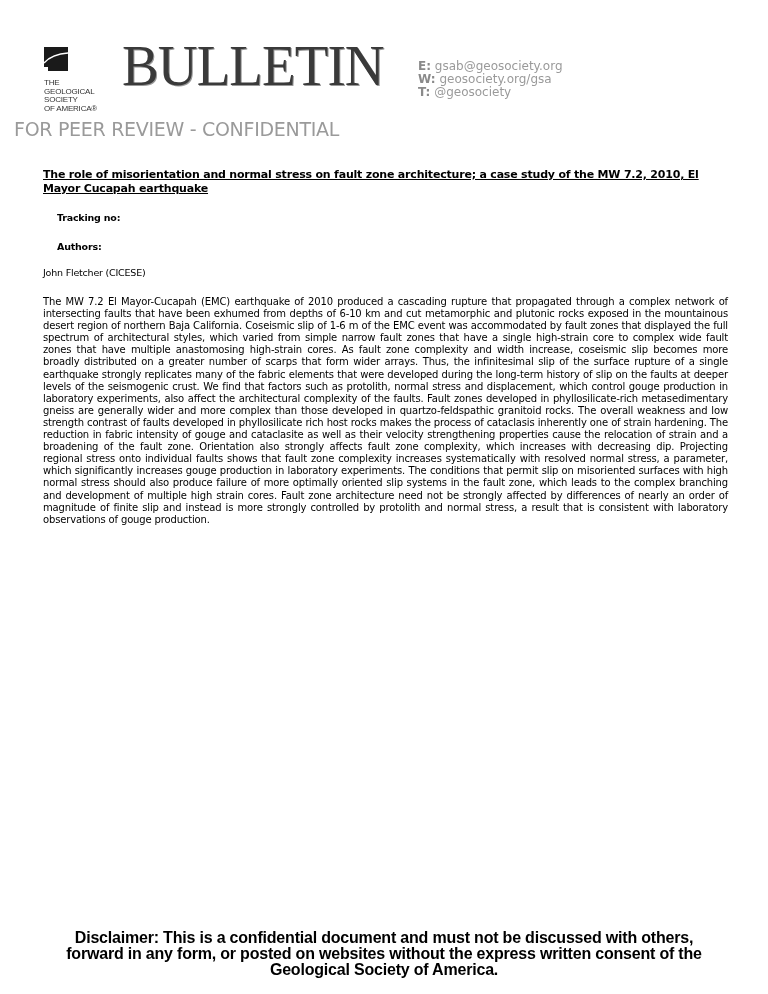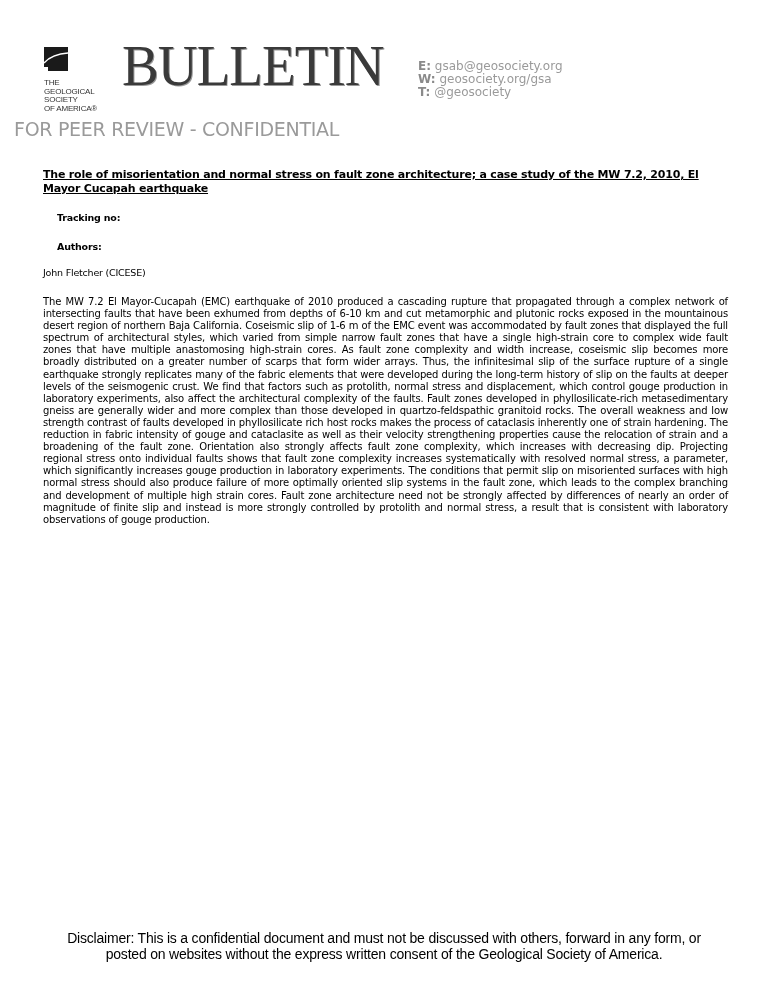--- a/index.html
+++ b/index.html
@@ -128,22 +128,22 @@
       text-align: justify;
       margin: 0;
     }
     .disclaimer {
       position: absolute;
       left: 50px;
       top: 930px;
       width: 668px;
       text-align: center;
       font-family: "Liberation Sans", sans-serif;
-      font-weight: normal;
-      font-size: 14px;
+      font-weight: bold;
+      font-size: 16px;
       line-height: 16px;
       letter-spacing: -0.2px;
     }
   </style>
 </head>
 <body>
 
 <div class="header">
   <div class="gsa-logo">
     <svg class="gsa-mark" viewBox="0 0 24 24" width="24" height="24">

